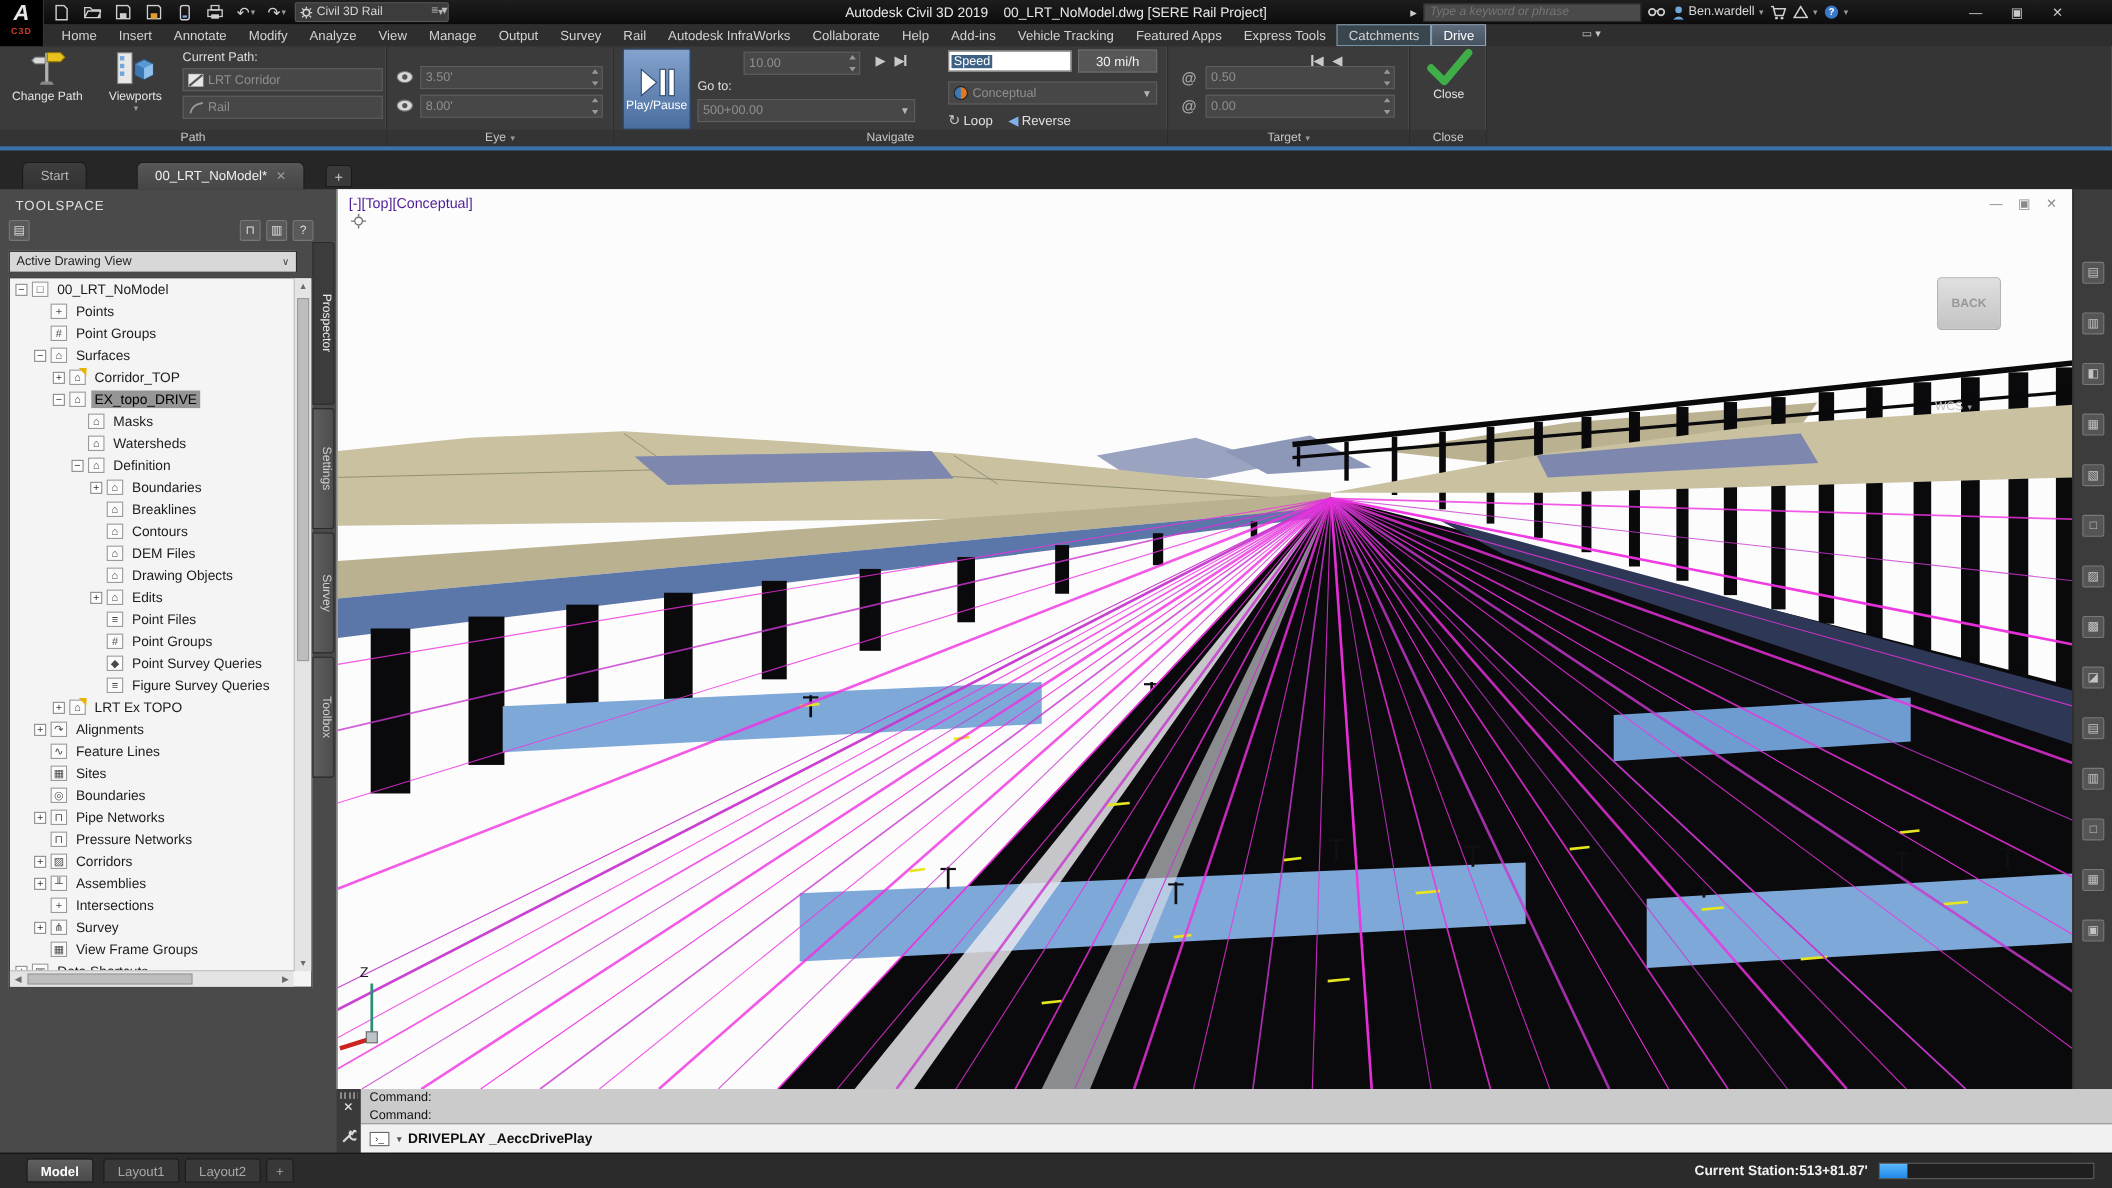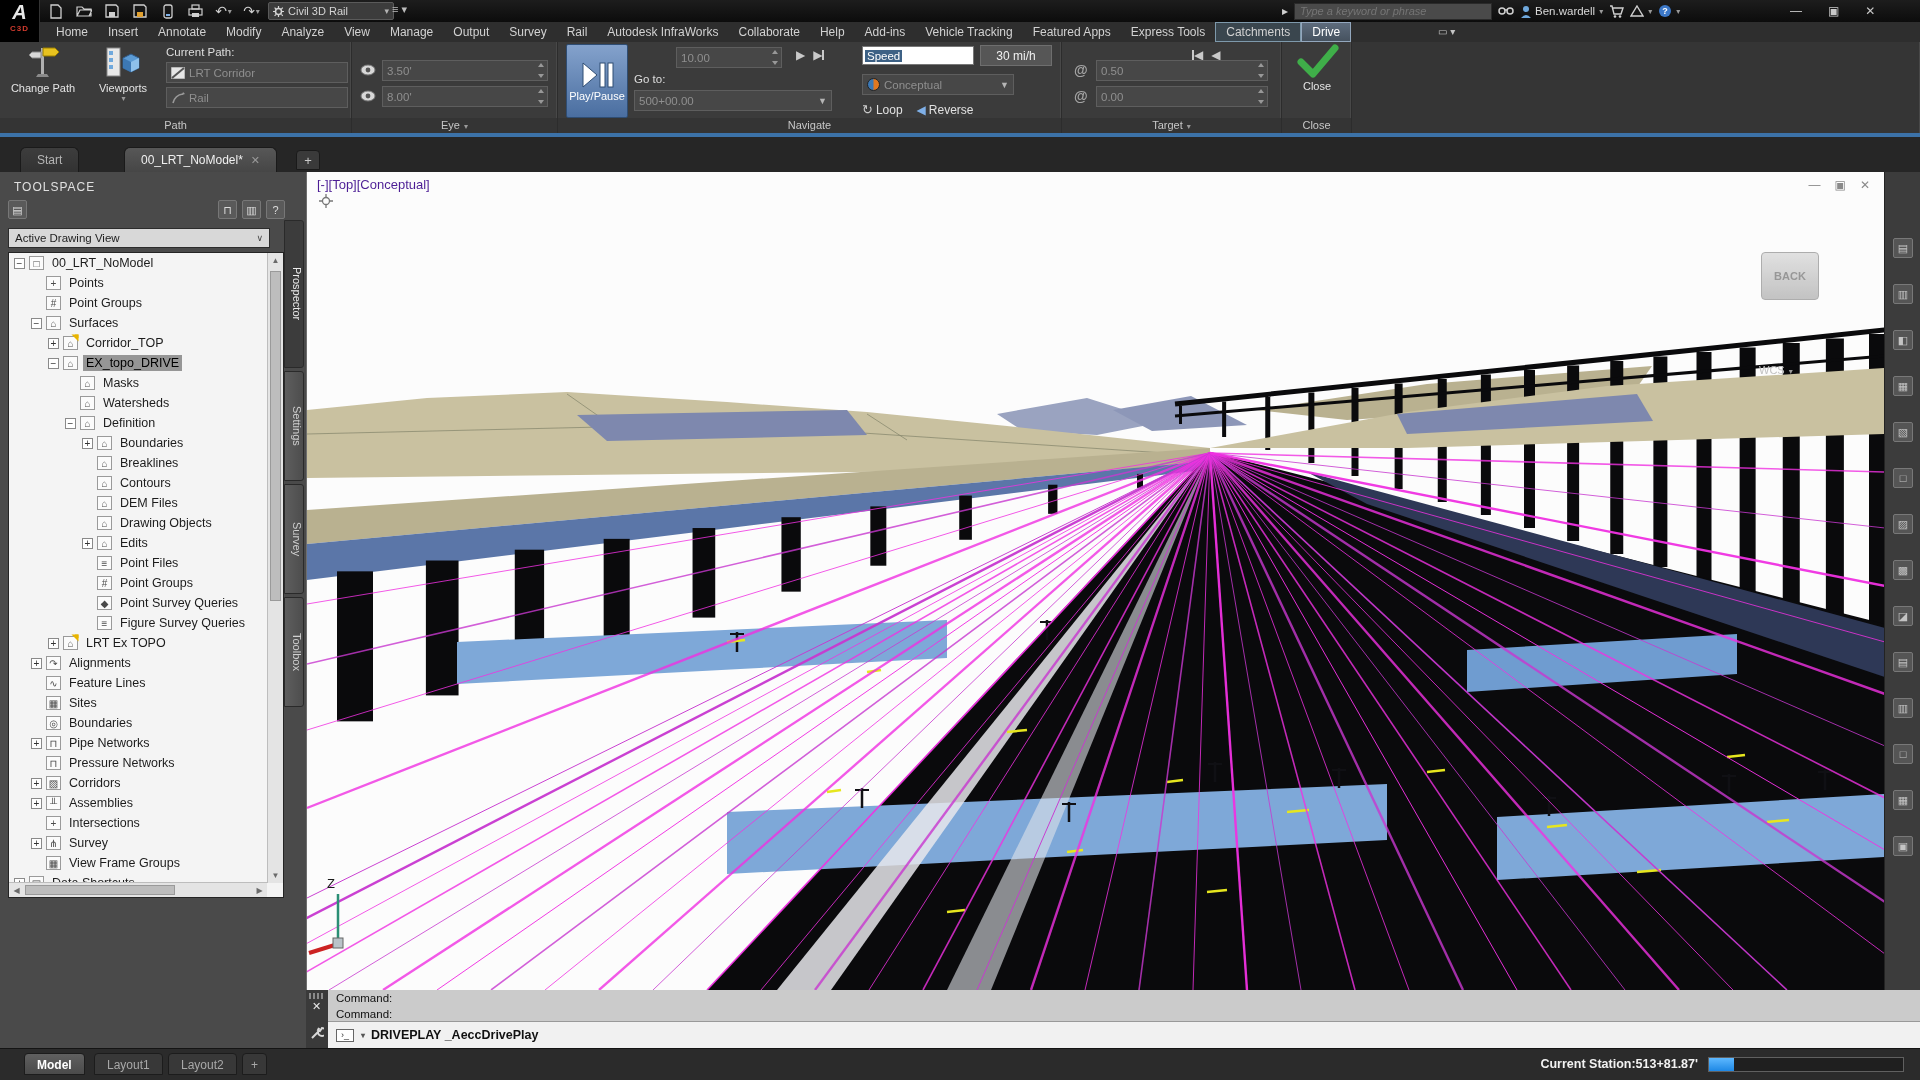--- a/index.html
+++ b/index.html
@@ -9,21 +9,21 @@
 
   
   .titlebar{left:0;top:0;width:1920px;height:22px;background:linear-gradient(#1d1d1d,#0c0c0c);}
   .logo{left:0;top:0;width:40px;height:42px;background:#000;border-right:1px solid #333;z-index:5;text-align:center;cursor:default;}
   .logo .a{color:#e8e8e8;font-size:20px;font-weight:bold;font-style:italic;line-height:24px;display:block;}
   .logo .c3d{color:#d23b2e;font-size:8px;font-weight:bold;letter-spacing:1px;display:block;}
   .qat{left:46px;top:1px;height:20px;display:flex;align-items:center;gap:9px;}
   .qat .qi{width:19px;height:17px;display:flex;align-items:center;justify-content:center;color:#cfcfcf;font-size:14px;}
   .qat svg{display:block;}
   .caret{color:#9a9a9a;font-size:8px;margin-left:1px;}
-  .wspill{left:268px;top:2px;width:126px;height:18px;background:#3c3c3c;border:1px solid #5a5a5a;border-radius:2px;display:flex;align-items:center;gap:4px;padding:0 4px;color:#d5d5d5;font-size:11px;}
+  .wspill{left:268px;top:2px;width:140px;height:18px;background:#3c3c3c;border:1px solid #5a5a5a;border-radius:2px;display:flex;align-items:center;gap:4px;padding:0 4px;color:#d5d5d5;font-size:11px;}
   .wscustom{left:392px;top:3px;color:#bdbdbd;font-size:11px;}
   .apptitle{left:600px;top:0;width:720px;height:22px;line-height:22px;text-align:center;color:#e9e9e9;font-size:12.5px;white-space:nowrap;}
   .trright{left:1282px;top:1px;height:20px;display:flex;align-items:center;gap:6px;}
   .searchbox{width:198px;height:17px;background:#4a4a4a;border:1px solid #2a2a2a;color:#9a9a9a;font-size:11px;font-style:italic;padding:0 5px;}
   .tbbtn{color:#cfcfcf;font-size:12px;display:flex;align-items:center;gap:3px;}
   .username{color:#d8d8d8;font-size:11.5px;}
   .winbtns{left:1770px;top:0;height:22px;display:flex;align-items:center;gap:26px;padding-left:20px;color:#c9c9c9;font-size:12px;}
   .winbtns span{cursor:default;}
 
   
@@ -122,20 +122,24 @@
   .station{position:absolute;top:8px;right:222px;color:#f2f2f2;font-size:12.5px;font-weight:bold;white-space:nowrap;}
   .pbar{position:absolute;top:8px;left:1708px;width:196px;height:15px;background:#1f1f1f;border:1px solid #606060;}
   .pfill{height:100%;background:linear-gradient(#5db8ff,#1e88e5);}
 </style>
 </head>
 <body>
 
 <div id="app">
 
   <div class="abs titlebar">
+    <div class="abs apptitle">
+      <span>Autodesk Civil 3D 2019</span>&nbsp;&nbsp;&nbsp;
+      <span>00_LRT_NoModel.dwg [SERE Rail Project]</span>
+    </div>
     <div class="abs qat">
       <span class="qi">
           <svg width="14" height="15">
             <path d="M2 1 h7 l3 3 v10 h-10 z" fill="none" stroke="#cfcfcf" stroke-width="1.3"></path>
           </svg>
         </span>
       <span class="qi">
           <svg width="16" height="14">
             <path d="M1 12 V3 h5 l2 2 h7 v7 z M1 12 l3-6 h12 l-3 6 z" fill="none" stroke="#cfcfcf" stroke-width="1.2"></path>
           </svg>
@@ -347,21 +351,21 @@
       <div class="dfield" style="left:76px;top:48px;width:198px;justify-content:flex-end;">
         <span>500+00.00</span>
         <span class="ddcaret">▼</span>
       </div>
       <div class="speedbox" style="left:304px;">
           <span class="selected">Speed</span>
         </div>
       <div class="speedval" style="left:422px;">
           <span>30 mi/h</span>
         </div>
-      <div class="dfield" style="left:304px;top:32px;width:152px;">
+      <div class="dfield" style="left:304px;top:32px;width:190px;">
         <svg width="13" height="13">
             <circle cx="6.5" cy="6.5" r="6" fill="#3c78b4"></circle>
             <path d="M6.5 .5 a6 6 0 0 1 0 12 z" fill="#e07820"></path>
             <circle cx="6.5" cy="6.5" r="6" fill="none" stroke="#222"></circle>
           </svg>
         <span>Conceptual</span>
         <span class="ddcaret">▼</span>
       </div>
       <div class="loopgrp" style="left:304px;">
         <span><span class="ic">↻</span><span>Loop</span></span>

